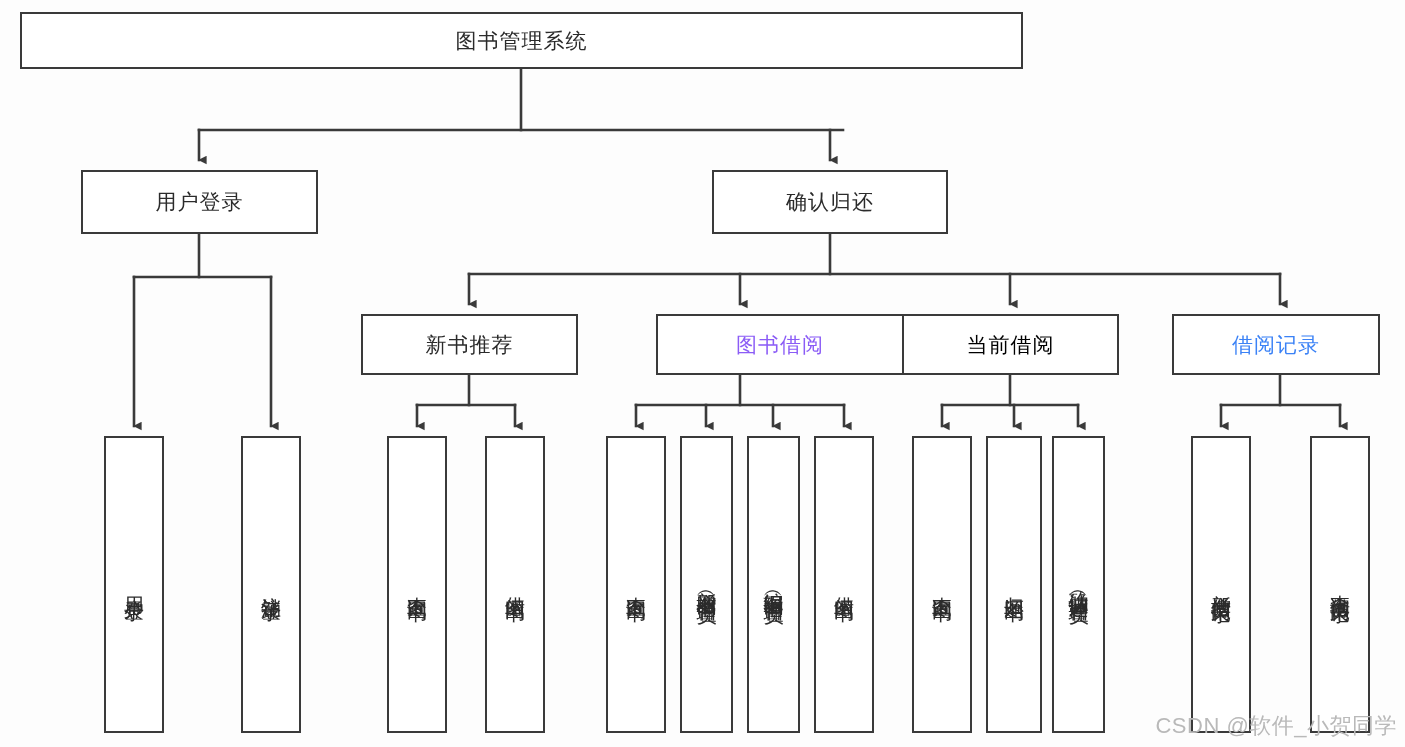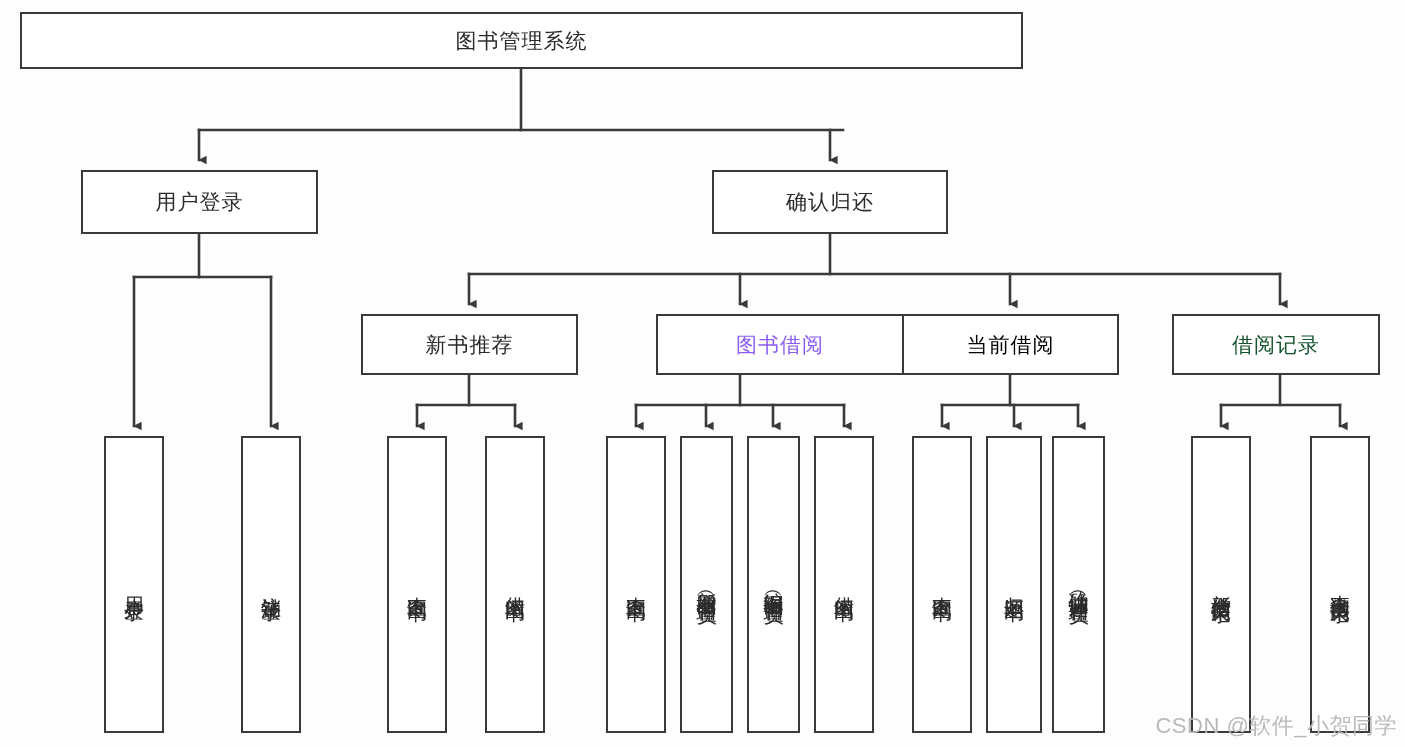--- a/index.html
+++ b/index.html
@@ -136,21 +136,21 @@
 
   <div class="node horiz" style="left: 361px; top: 314px; width: 217px; height: 61px; background: rgb(255, 255, 255); border-color: rgb(58, 58, 58); color: rgb(43, 43, 43);">
     <span class="nodelabel">新书推荐</span>
   </div>
   <div class="node horiz" style="left: 632px; top: 314px; width: 248px; height: 61px; background: rgb(255, 255, 255); border-color: rgb(58, 58, 58); color: #8b5cf6; margin-left: 24px;">
     <span class="nodelabel">图书借阅</span>
   </div>
   <div class="node horiz" style="left: 902px; top: 314px; width: 217px; height: 61px; background: rgb(255, 255, 255); border-color: rgb(58, 58, 58); color: #000000;">
     <span class="nodelabel">当前借阅</span>
   </div>
-  <div class="node horiz" style="left: 1172px; top: 314px; width: 208px; height: 61px; background: rgb(255, 255, 255); border-color: rgb(58, 58, 58); color: #14532d;">
+  <div class="node horiz" style="left: 1172px; top: 314px; width: 208px; height: 61px; background: rgb(255, 255, 255); border-color: rgb(58, 58, 58); color: #3b82f6;">
     <span class="nodelabel">借阅记录</span>
   </div>
 
   <div class="node vert" style="left: 104px; top: 436px; width: 60px; height: 297px; background: rgb(255, 255, 255); border-color: rgb(58, 58, 58); color: rgb(43, 43, 43);">
     <span class="nodelabel">用户登录</span>
   </div>
   <div class="node vert" style="left: 241px; top: 436px; width: 60px; height: 297px; background: rgb(255, 255, 255); border-color: rgb(58, 58, 58); color: rgb(43, 43, 43);">
     <span class="nodelabel">注销登录</span>
   </div>
   <div class="node vert" style="left: 387px; top: 436px; width: 60px; height: 297px; background: rgb(255, 255, 255); border-color: rgb(58, 58, 58); color: rgb(43, 43, 43);">

